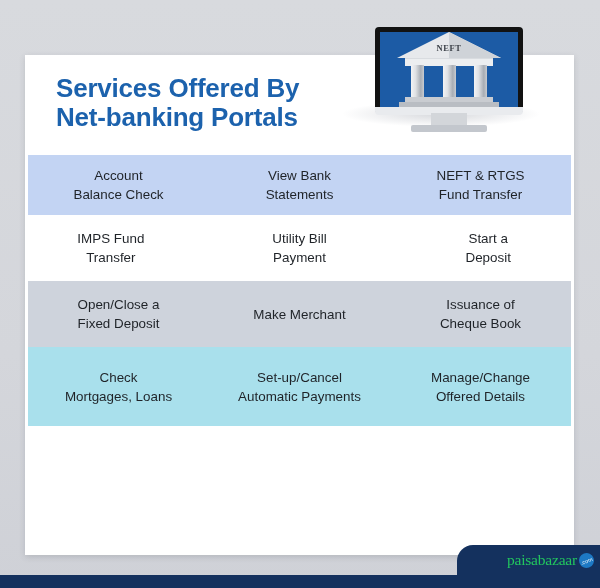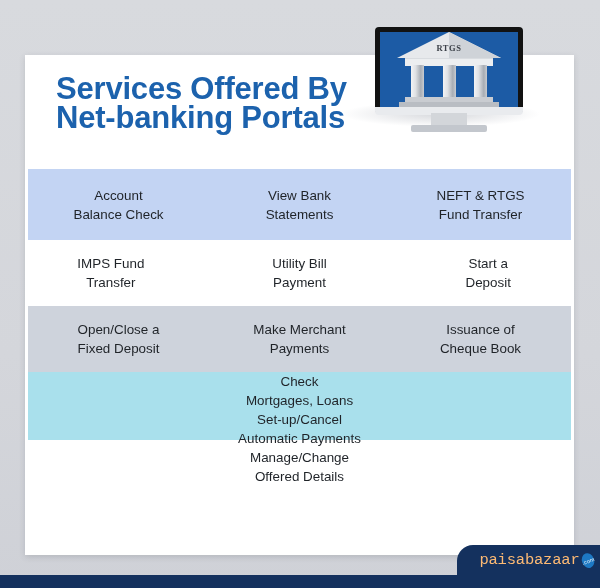--- a/index.html
+++ b/index.html
@@ -37,21 +37,21 @@
   #header {
     position: relative;
     height: 100px;
   }
   #title {
     position: absolute;
     left: 31px;
     top: 19px;
     width: 300px;
     color: #1c62ad;
-    font-size: 31px;
+    font-size: 26px;
     font-weight: bold;
     line-height: 29px;
     letter-spacing: -0.2px;
   }
   #title .line { display: block; white-space: nowrap; }
 
   
   #illustration {
     position: absolute;
     left: 300px;
@@ -230,22 +230,22 @@
     height: 30px;
     background: #14315e;
     border-top-left-radius: 16px;
     display: flex;
     align-items: center;
     justify-content: flex-end;
     padding-right: 6px;
     box-sizing: border-box;
   }
   #footer-wordmark {
-    color: #fdba74;
-    font-family: Liberation Mono, monospace;
+    color: #22c55e;
+    font-family: Liberation Serif, serif;
     font-size: 15.5px;
     letter-spacing: -0.2px;
     margin-left: 27px;
   }
   #footer-dotcom {
     width: 15px;
     height: 15px;
     border-radius: 50%;
     background: #1d79c4;
     margin-left: 2px;
@@ -281,41 +281,41 @@
         <span class="line">Net-banking Portals</span>
       </div>
 
       <div id="illustration">
         <div class="monitor-shadow"></div>
         <div class="monitor-body">
           <div class="monitor-screen">
             <div class="bank">
               <div class="bank-roof"></div>
               <div class="bank-roof-shade"></div>
-              <div class="bank-label">RTGS</div>
+              <div class="bank-label">NEFT</div>
               <div class="bank-arch"></div>
               <div class="bank-cols">
                 <div class="bank-col"></div>
                 <div class="bank-col"></div>
                 <div class="bank-col"></div>
               </div>
               <div class="bank-steps-1"></div>
               <div class="bank-steps-2"></div>
             </div>
           </div>
         </div>
         <div class="monitor-bezel-bottom"></div>
         <div class="monitor-neck"></div>
         <div class="monitor-base"></div>
       </div>
 
     </div>
 
     <div id="grid">
-        <div class="row tint-periwinkle" style="height: 71px; margin-top: 14px;">
+        <div class="row tint-periwinkle" style="height: 60px;">
           <div class="cell">
             <span class="ln">Account</span>
             <span class="ln">Balance Check</span>
           </div>
           <div class="cell">
             <span class="ln">View Bank</span>
             <span class="ln">Statements</span>
           </div>
           <div class="cell">
             <span class="ln">NEFT &amp; RTGS</span>
@@ -336,28 +336,27 @@
             <span class="ln">Deposit</span>
           </div>
         </div>
         <div class="row tint-gray" style="height: 66px;">
           <div class="cell">
             <span class="ln">Open/Close a</span>
             <span class="ln">Fixed Deposit</span>
           </div>
           <div class="cell">
             <span class="ln">Make Merchant</span>
-            <span class="ln">Payments</span>
           </div>
           <div class="cell">
             <span class="ln">Issuance of</span>
             <span class="ln">Cheque Book</span>
           </div>
         </div>
-        <div class="row tint-cyan" style="height: 68px; flex-direction: column;">
+        <div class="row tint-cyan" style="height: 79px;">
           <div class="cell">
             <span class="ln">Check</span>
             <span class="ln">Mortgages, Loans</span>
           </div>
           <div class="cell">
             <span class="ln">Set-up/Cancel</span>
             <span class="ln">Automatic Payments</span>
           </div>
           <div class="cell">
             <span class="ln">Manage/Change</span>

